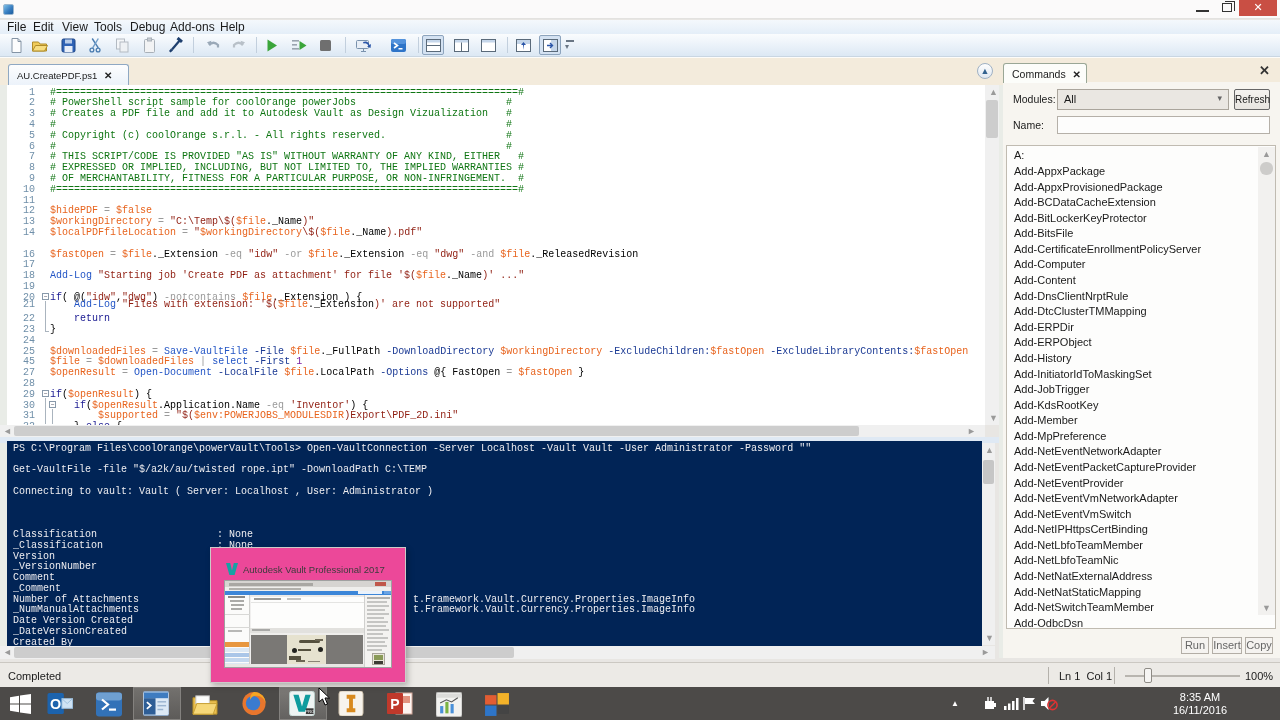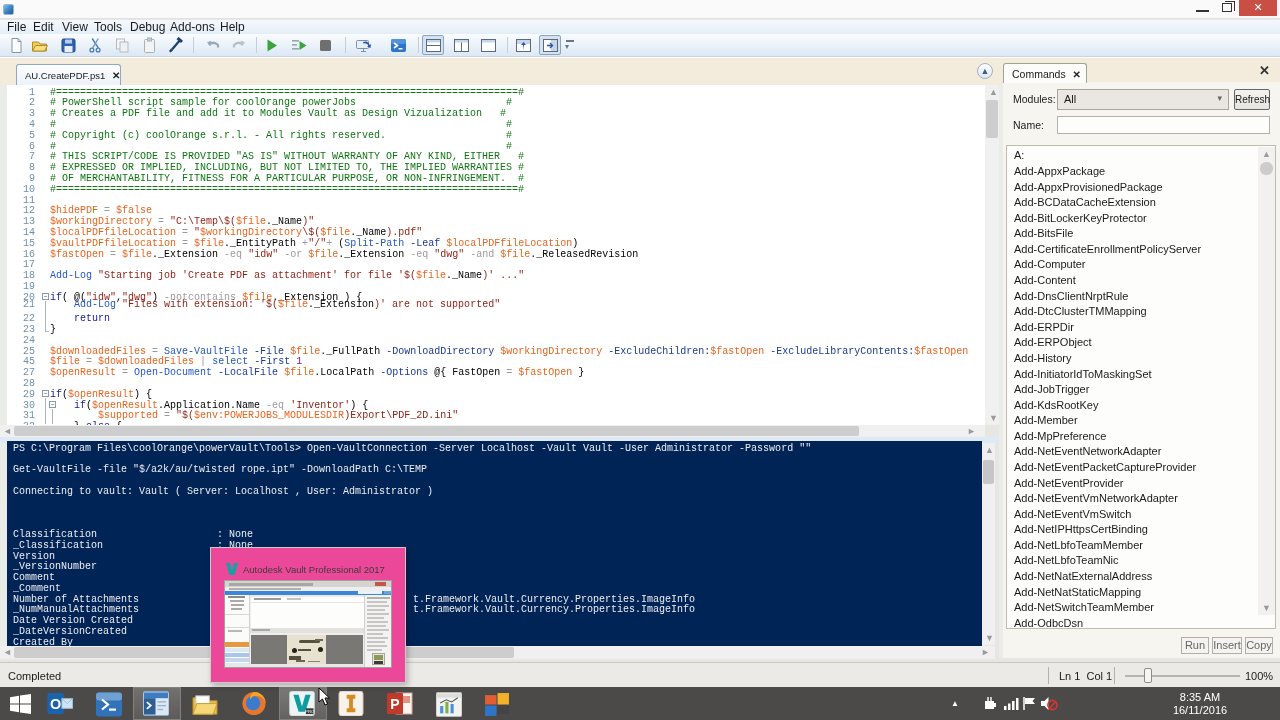--- a/index.html
+++ b/index.html
@@ -16,21 +16,21 @@
 
 #menubar{position:absolute;left:0;top:20px;width:1280px;height:14px;background:linear-gradient(#f4f8fc,#e4eef8);font-size:12px;color:#1a1a1a}
 #menubar span{position:absolute;top:0px}
 
 #toolbar{position:absolute;left:0;top:34px;width:1280px;height:23px;background:linear-gradient(#fafcfe,#dce8f4);border-bottom:1px solid #c9d6e2}
 .tsep{position:absolute;top:3px;width:1px;height:16px;background:#c2cfdd}
 .tico{position:absolute;top:3px;width:17px;height:17px}
 .tbtn-sel{position:absolute;top:1px;width:22px;height:20px;border:1px solid #8da4bd;background:#d4e2f2;border-radius:2px}
 
 #tabstrip{position:absolute;left:0;top:57px;width:1280px;height:28px;background:#f3ebdc;border-top:1px solid #fdfcf9}
-#tab1{position:absolute;left:16px;top:6px;width:105px;height:22px;background:linear-gradient(#fdfdfe,#ebf2fa);border:1px solid #8fa8c3;border-bottom:none;border-radius:3px 3px 0 0;font-size:9.5px;color:#1a1a1a;padding:5px 0 0 8px;white-space:nowrap}
+#tab1{position:absolute;left:8px;top:6px;width:121px;height:22px;background:linear-gradient(#fdfdfe,#ebf2fa);border:1px solid #8fa8c3;border-bottom:none;border-radius:3px 3px 0 0;font-size:9.5px;color:#1a1a1a;padding:5px 0 0 8px;white-space:nowrap}
 #tab1 .x{font-size:10px;color:#222;font-weight:bold;margin-left:4px}
 
 #collbtn{position:absolute;left:977px;top:63px;width:16px;height:16px;border-radius:50%;background:linear-gradient(#fefefe,#dfe7f0);border:1px solid #9fb1c4;color:#33628f;font-size:9px;text-align:center;line-height:14px}
 
 #editor{position:absolute;left:7px;top:85px;width:978px;height:340px;background:#fff;overflow:hidden}
 #lframe{position:absolute;left:0;top:85px;width:7px;height:573px;background:#e9ece7}
 .cl{position:absolute;left:0;width:980px;height:11px;font:10px/10.79px "Liberation Mono",monospace;white-space:pre}
 .cl .ln{position:absolute;left:0;width:28px;text-align:right;color:#6f8fa9}
 .cl .cc{position:absolute;left:43px}
 .cc .c{color:#0e7512}
@@ -214,33 +214,32 @@
 
   <div id="tabstrip">
       <div id="tab1">AU.CreatePDF.ps1 <span class="x">✕</span></div>
     </div>
   <div id="collbtn">▲</div>
 
   <div id="lframe"></div>
   <div id="editor">
 <div class="cl" style="top:2.70px"><span class="ln">1</span><span class="cc"><span class="c">#=============================================================================#</span></span></div>
 <div class="cl" style="top:13.49px"><span class="ln">2</span><span class="cc"><span class="c"># PowerShell script sample for coolOrange powerJobs                         #</span></span></div>
-<div class="cl" style="top:24.28px"><span class="ln">3</span><span class="cc"><span class="c"># Creates a PDF file and add it to Modules Vault as Design Vizualization   #</span></span></div>
+<div class="cl" style="top:24.28px"><span class="ln">3</span><span class="cc"><span class="c"># Creates a PDF file and add it to Autodesk Vault as Design Vizualization   #</span></span></div>
 <div class="cl" style="top:35.07px"><span class="ln">4</span><span class="cc"><span class="c">#                                                                           #</span></span></div>
 <div class="cl" style="top:45.86px"><span class="ln">5</span><span class="cc"><span class="c"># Copyright (c) coolOrange s.r.l. - All rights reserved.                    #</span></span></div>
 <div class="cl" style="top:56.65px"><span class="ln">6</span><span class="cc"><span class="c">#                                                                           #</span></span></div>
 <div class="cl" style="top:67.44px"><span class="ln">7</span><span class="cc"><span class="c"># THIS SCRIPT/CODE IS PROVIDED "AS IS" WITHOUT WARRANTY OF ANY KIND, EITHER   #</span></span></div>
 <div class="cl" style="top:78.23px"><span class="ln">8</span><span class="cc"><span class="c"># EXPRESSED OR IMPLIED, INCLUDING, BUT NOT LIMITED TO, THE IMPLIED WARRANTIES #</span></span></div>
 <div class="cl" style="top:89.02px"><span class="ln">9</span><span class="cc"><span class="c"># OF MERCHANTABILITY, FITNESS FOR A PARTICULAR PURPOSE, OR NON-INFRINGEMENT.  #</span></span></div>
 <div class="cl" style="top:99.81px"><span class="ln">10</span><span class="cc"><span class="c">#=============================================================================#</span></span></div>
 <div class="cl" style="top:110.60px"><span class="ln">11</span><span class="cc"></span></div>
 <div class="cl" style="top:121.39px"><span class="ln">12</span><span class="cc"><span class="v">$hidePDF</span> <span class="o">=</span> <span class="v">$false</span></span></div>
 <div class="cl" style="top:132.18px"><span class="ln">13</span><span class="cc"><span class="v">$workingDirectory</span> <span class="o">=</span> <span class="s">"C:\Temp\$(</span><span class="v">$file</span>._Name<span class="s">)"</span></span></div>
 <div class="cl" style="top:142.97px"><span class="ln">14</span><span class="cc"><span class="v">$localPDFfileLocation</span> <span class="o">=</span> <span class="s">"</span><span class="v">$workingDirectory</span><span class="s">\$(</span><span class="v">$file</span>._Name<span class="s">).pdf"</span></span></div>
-<div class="cl" style="top:153.76px"><span class="ln">15</span><span class="cc"><span class="v">$vaultPDFfileLocation</span> <span class="o">=</span> <span class="v">$file</span>._EntityPath <span class="o">+</span><span class="s">"/"</span><span class="o">+</span> (<span class="m">Split-Path</span> <span class="p">-Leaf</span> <span class="v">$localPDFfileLocation</span>)</span></div>
 <div class="cl" style="top:164.55px"><span class="ln">16</span><span class="cc"><span class="v">$fastOpen</span> <span class="o">=</span> <span class="v">$file</span>._Extension <span class="o">-eq</span> <span class="s">"idw"</span> <span class="o">-or</span> <span class="v">$file</span>._Extension <span class="o">-eq</span> <span class="s">"dwg"</span> <span class="o">-and</span> <span class="v">$file</span>._ReleasedRevision</span></div>
 <div class="cl" style="top:175.34px"><span class="ln">17</span><span class="cc"></span></div>
 <div class="cl" style="top:186.13px"><span class="ln">18</span><span class="cc"><span class="m">Add-Log</span> <span class="s">"Starting job 'Create PDF as attachment' for file '$(</span><span class="v">$file</span>._Name<span class="s">)' ..."</span></span></div>
 <div class="cl" style="top:196.92px"><span class="ln">19</span><span class="cc"></span></div>
 <div class="cl" style="top:207.71px"><span class="ln">20</span><span class="cc"><span class="k">if</span>( @(<span class="s">"idw"</span>,<span class="s">"dwg"</span>) <span class="o">-notcontains</span> <span class="v">$file</span>._Extension ) {</span></div>
 <div class="cl" style="top:215px"><span class="ln">21</span><span class="cc">    <span class="m">Add-Log</span> <span class="s">"Files with extension: '$(</span><span class="v">$file</span>._Extension<span class="s">)' are not supported"</span></span></div>
 <div class="cl" style="top:229.29px"><span class="ln">22</span><span class="cc">    <span class="k">return</span></span></div>
 <div class="cl" style="top:240.08px"><span class="ln">23</span><span class="cc">}</span></div>
 <div class="cl" style="top:250.87px"><span class="ln">24</span><span class="cc"></span></div>
 <div class="cl" style="top:261.66px"><span class="ln">25</span><span class="cc"><span class="v">$downloadedFiles</span> <span class="o">=</span> <span class="m">Save-VaultFile</span> <span class="p">-File</span> <span class="v">$file</span>._FullPath <span class="p">-DownloadDirectory</span> <span class="v">$workingDirectory</span> <span class="p">-ExcludeChildren:</span><span class="v">$fastOpen</span> <span class="p">-ExcludeLibraryContents:</span><span class="v">$fastOpen</span></span></div>

